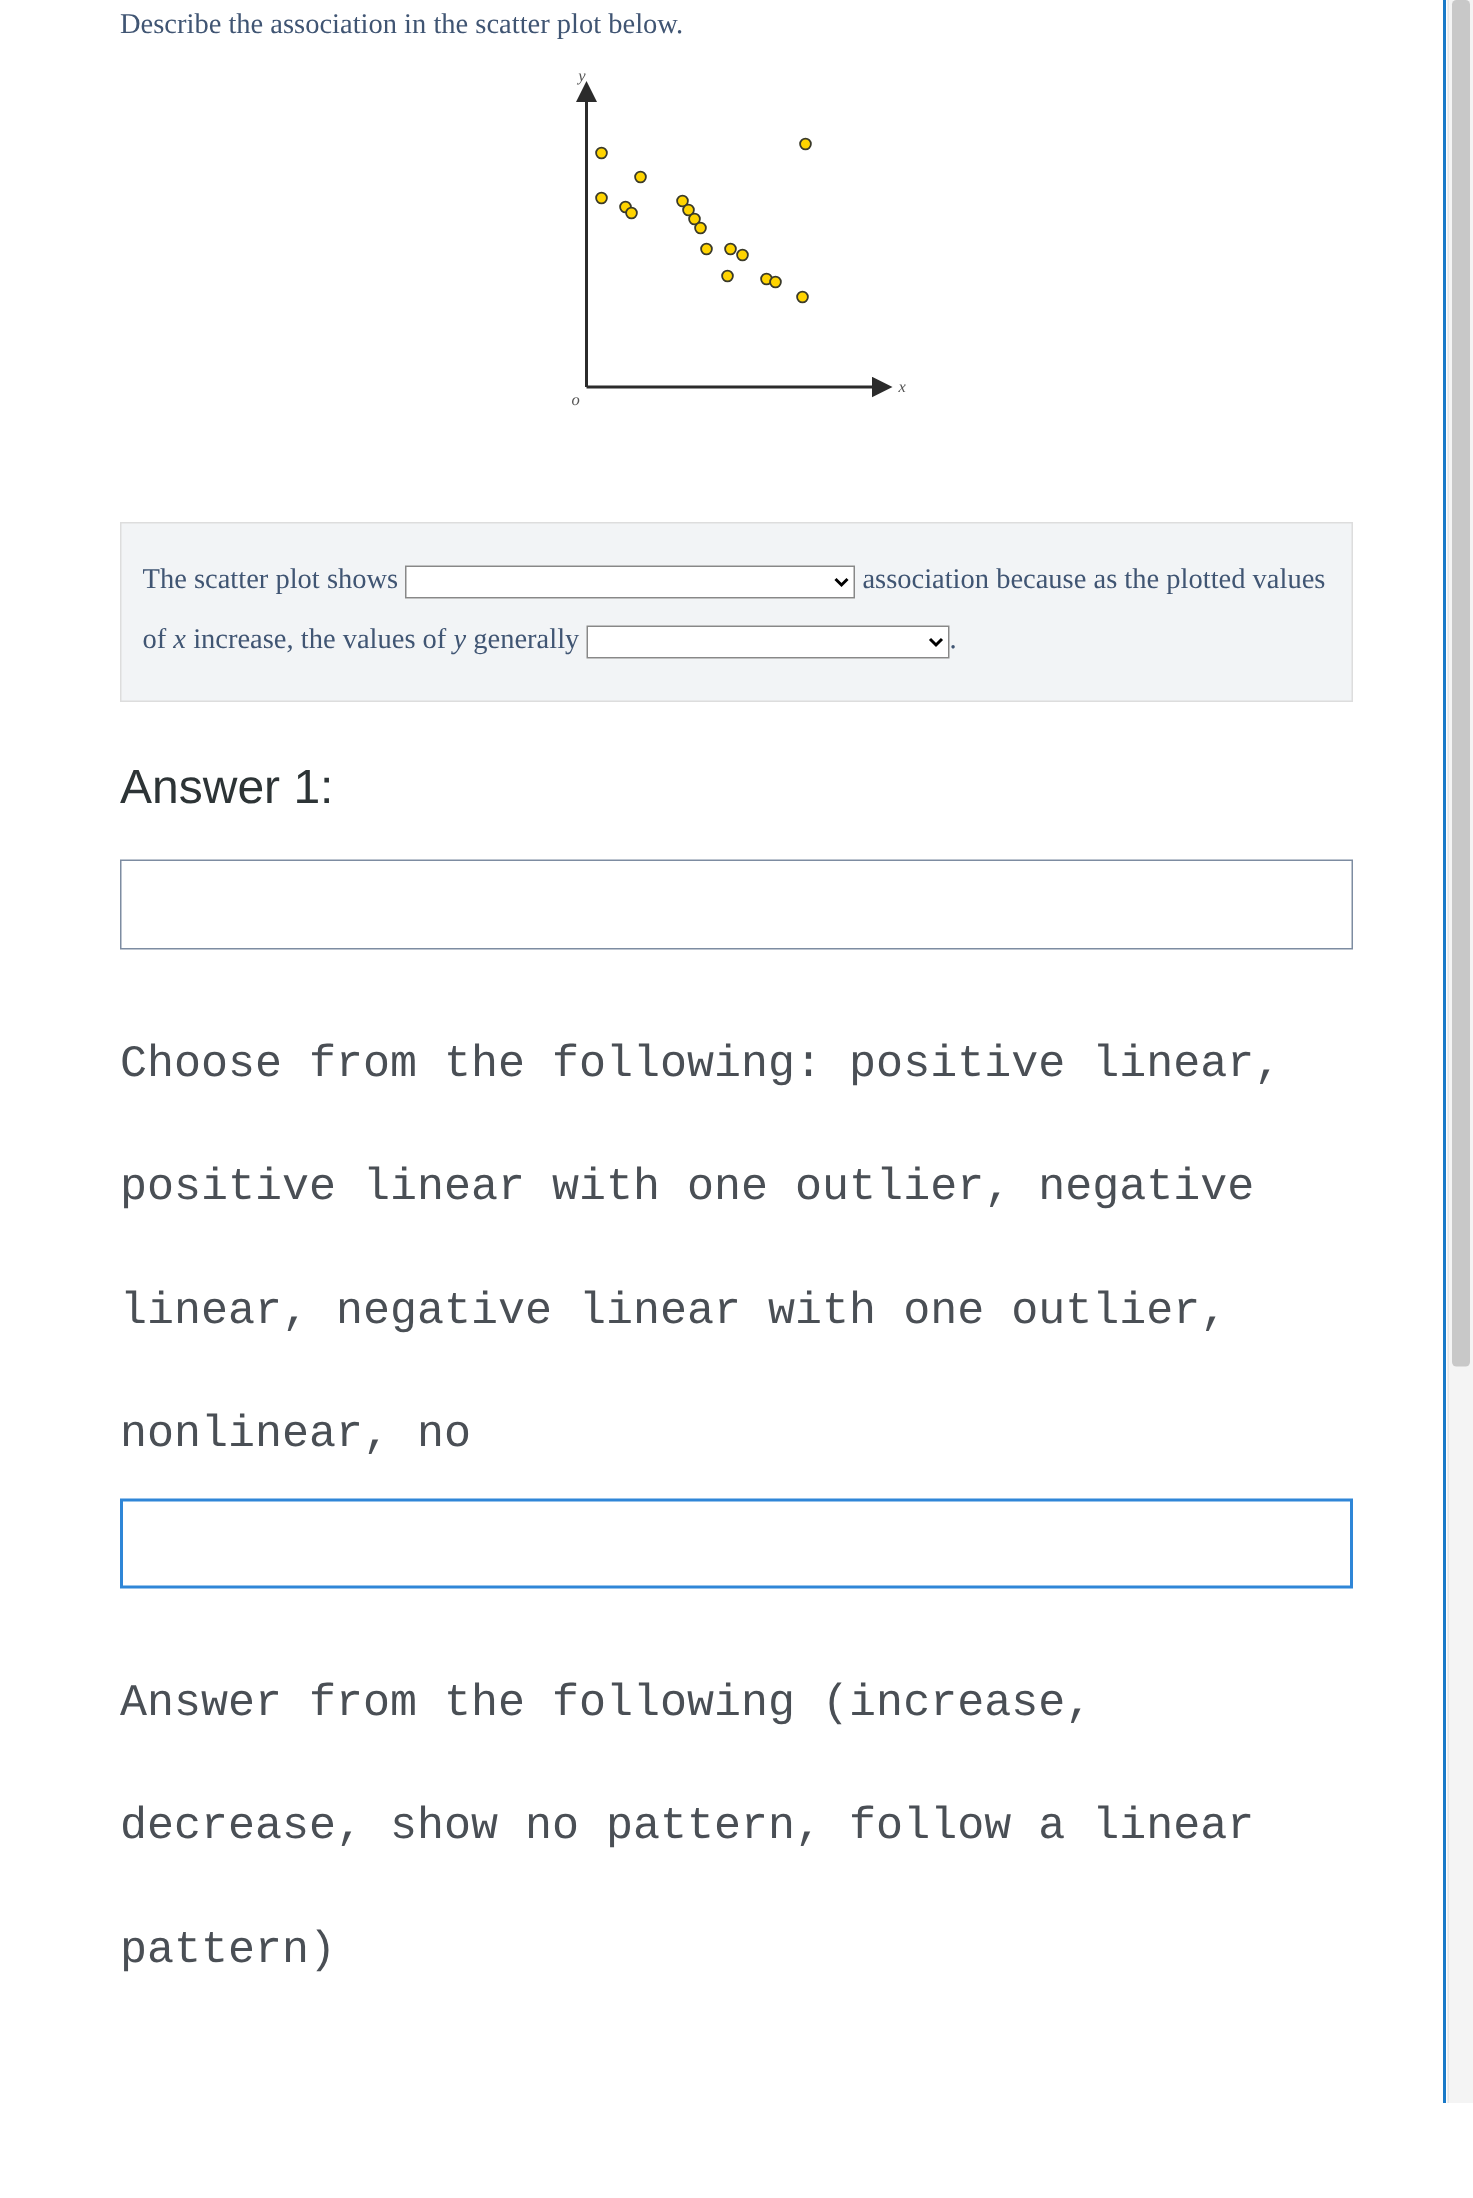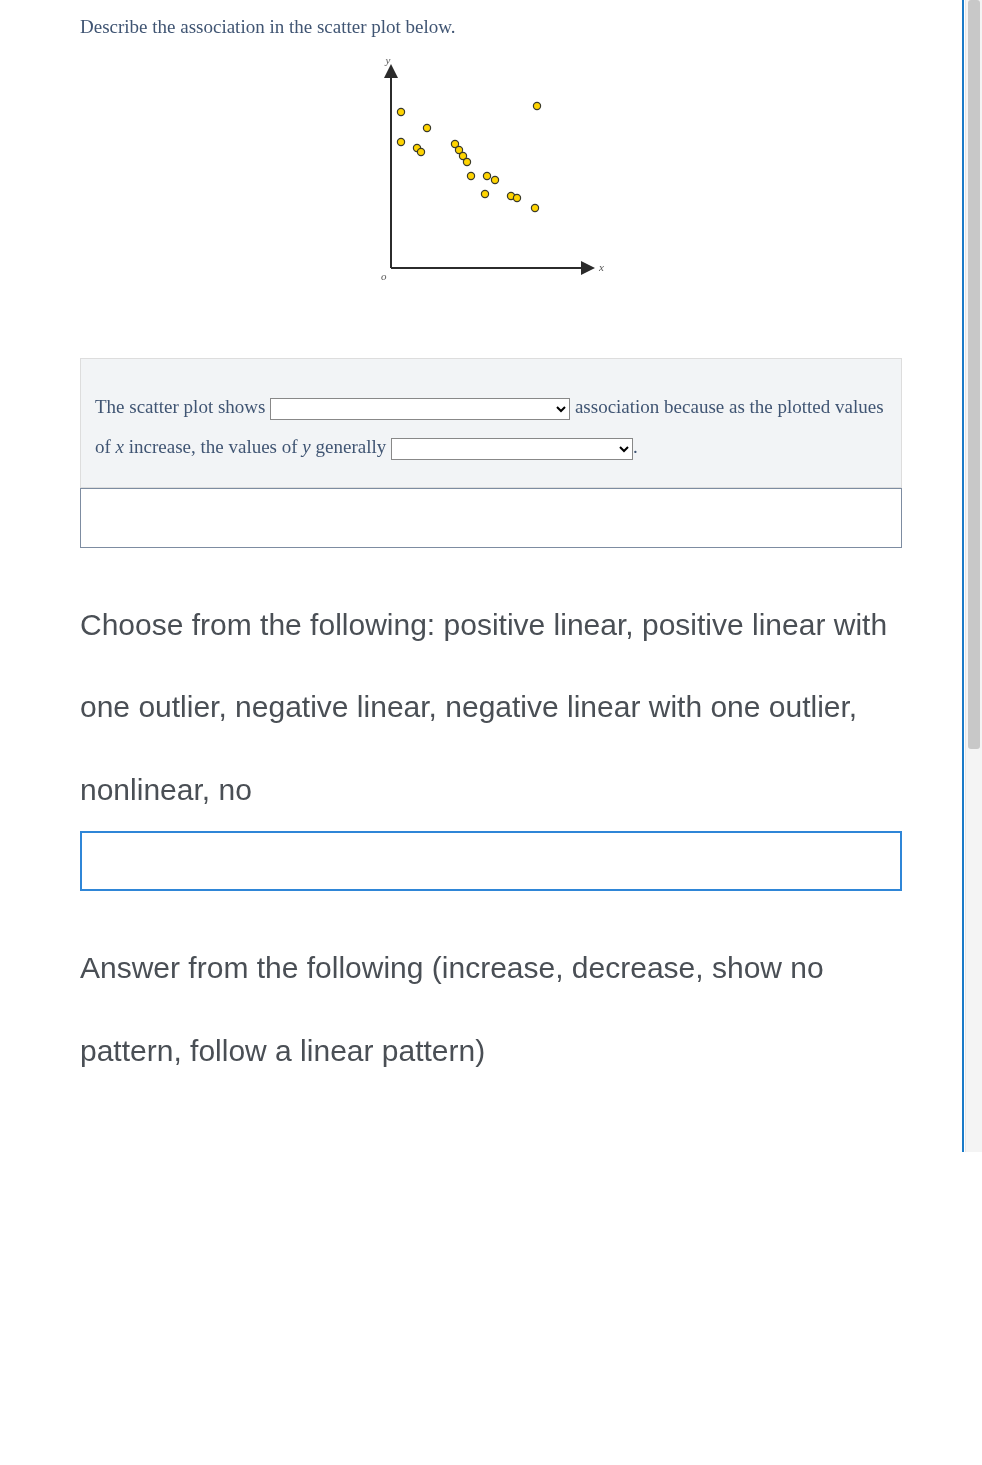--- a/index.html
+++ b/index.html
@@ -12,21 +12,21 @@
   .page {
     width: 982px;
     box-sizing: border-box;
     position: relative;
   }
   .content {
     box-sizing: border-box;
     padding: 0 80px 60px 80px;
   }
   .prompt {
-    padding-top: 16px;
+    padding-top: 6px;
     font-family: Georgia, "Times New Roman", serif;
     color: #405573;
     font-size: 19px;
   }
   .plot-wrap {
     margin: 20px 0 40px 0;
     display: flex;
     justify-content: center;
   }
   .plot-box {
@@ -37,21 +37,21 @@
     font-style: italic;
     font-size: 12px;
     color: #555;
   }
   .fill-box {
     background: #f2f4f6;
     border: 1px solid #ddd;
     font-family: Georgia, "Times New Roman", serif;
     color: #405573;
     font-size: 19px;
-    padding: 28px 14px 20px 14px;
+    padding: 18px 14px 20px 14px;
     line-height: 2.1;
     margin-top: 10px;
   }
   .fill-box select {
     font-size: 12px;
     height: 22px;
     background: #fff;
     border: 1px solid #888;
   }
   .fill-box .x-var, .fill-box .y-var {
@@ -78,21 +78,21 @@
     background: #fff;
   }
   .ans-input.focus {
     border: 2px solid #2f86d7;
   }
   .choices {
     margin-top: 36px;
     font-size: 30px;
     color: #4a4f55;
     line-height: 2.75;
-    font-family: Liberation Sans, sans-serif;
+    font-family: Liberation Mono, monospace;
   }
   
   .scrollbar {
     position: absolute;
     right: 0;
     top: 0;
     bottom: 0;
     width: 16px;
     background: #f4f4f4;
     border-left: 1px solid #e6e6e6;
@@ -163,20 +163,21 @@
             <circle cx="174.0" cy="150.0" r="3.6" fill="#ffd400" stroke="#3a3a2a" stroke-width="1.2"></circle>
             <circle cx="176.0" cy="48.0" r="3.6" fill="#ffd400" stroke="#3a3a2a" stroke-width="1.2"></circle>
           </svg>
       </div>
     </div>
 
     <div class="fill-box">
       <span>The scatter plot shows </span><select class="sel-wide"><option></option></select><span> association because as the plotted values of </span><span class="x-var">x</span><span> increase, the values of </span><span class="y-var">y</span><span> generally </span><select class="sel-narrow"><option></option></select><span>.</span>
     </div>
 
+    <div class="ans-label">Answer 1:</div>
     <input type="text" class="ans-input" value="" style="">
     <div class="choices">Choose from the following: positive linear, positive linear with one outlier, negative linear, negative linear with one outlier, nonlinear,  no</div>
 
     <input type="text" class="ans-input focus" value="" style="">
     <div class="choices">Answer from the following (increase, decrease, show no pattern, follow a linear pattern)</div>
 
   </div>
 </div>
 
 </body></html>

